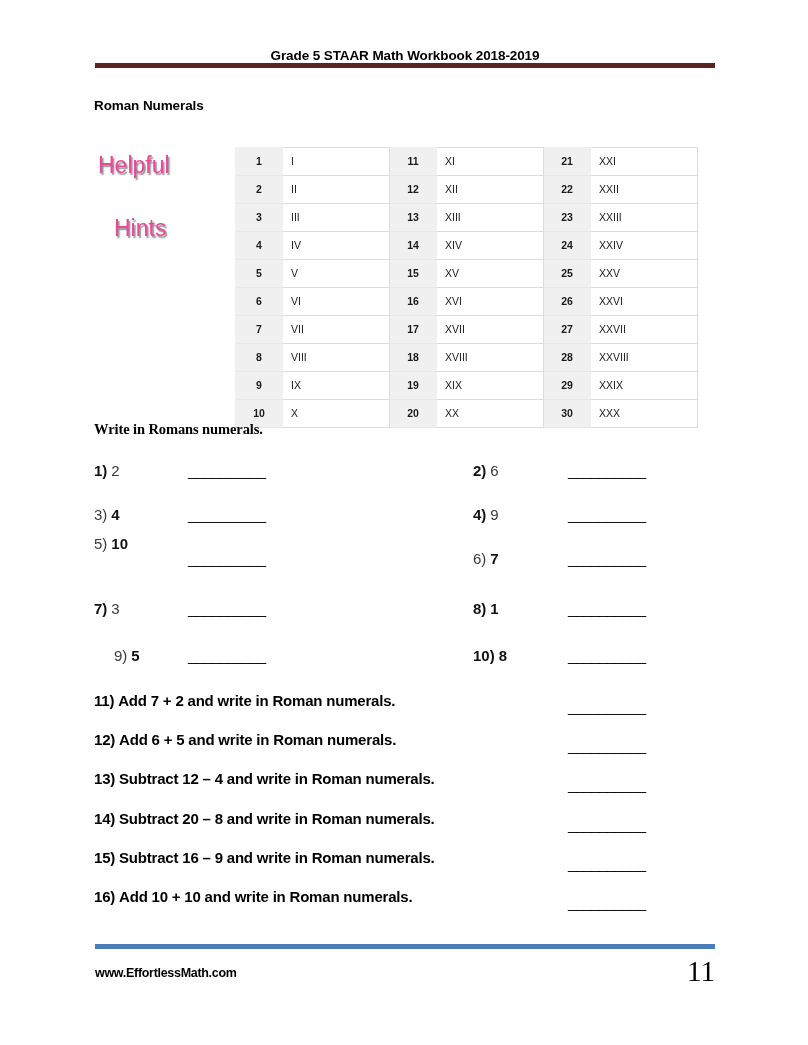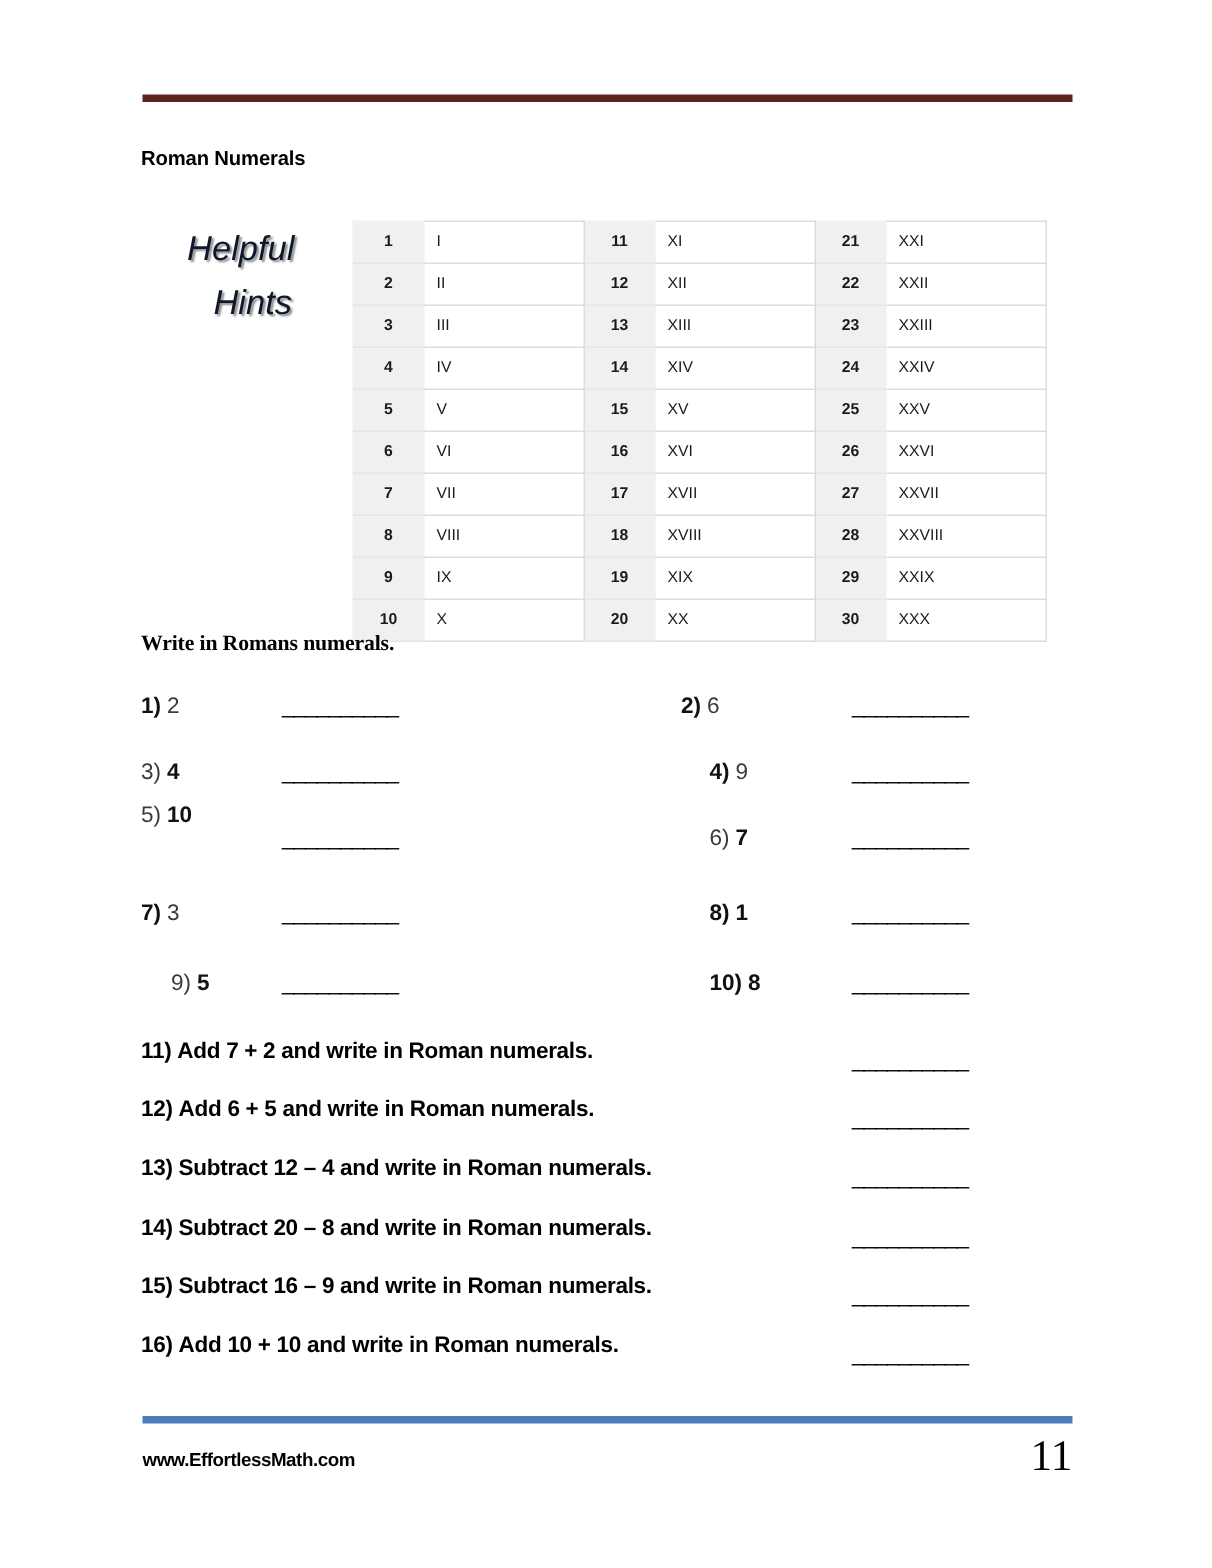--- a/index.html
+++ b/index.html
@@ -52,30 +52,30 @@
     font-weight: bold;
     letter-spacing: -0.1px;
   }
 
   
   .hints {
     position: absolute;
     left: 98px;
     top: 148px;
     width: 125px;
-    text-align: center;
-    font-style: italic;
+    text-align: left;
     font-size: 23px;
     line-height: 1.55;
-    color: #0f172a;
+    color: #ec4899;
     text-shadow: 1.5px 1.5px 1.4px rgba(120,120,120,0.85);
   }
   .hints .line2 {
     display: block;
     padding-left: 16px;
+    margin-top: 27px;
   }
 
   
   .num-table {
     position: absolute;
     left: 235px;
     top: 147px;
     border-collapse: collapse;
     font-size: 10.5px;
     color: #1a1a1a;
@@ -174,20 +174,21 @@
     font-family: "Liberation Serif", serif;
     font-size: 29px;
     color: #000000;
   }
 </style>
 </head>
 <body>
 
 <div class="page">
 
+  <div class="header-title">Grade 5 STAAR Math Workbook 2018-2019</div>
   <div class="header-rule"></div>
 
   <div class="section-heading">Roman Numerals</div>
 
   <div class="hints">
     <span>Helpful</span>
     <span class="line2">Hints</span>
   </div>
 
   <table class="num-table">
@@ -273,21 +274,21 @@
           <td class="r">XXX</td>
         </tr>
       </tbody>
   </table>
 
   <div class="instruction">Write in Romans numerals.</div>
 
   <div id="exercise-layer">
       <div class="ex" style="left: 94px; top: 462px;"><span class="lbl">1)</span><span class="val-light">2</span></div>
       <div class="blank" style="left: 188px; top: 462px;">__________</div>
-      <div class="ex" style="left: 454px; top: 462px;"><span class="lbl">2)</span><span class="val-light">6</span></div>
+      <div class="ex" style="left: 473px; top: 462px;"><span class="lbl">2)</span><span class="val-light">6</span></div>
       <div class="blank" style="left: 568px; top: 462px;">__________</div>
       <div class="ex" style="left: 94px; top: 506px;"><span class="lbl-light">3)</span><span class="val">4</span></div>
       <div class="blank" style="left: 188px; top: 506px;">__________</div>
       <div class="ex" style="left: 473px; top: 506px;"><span class="lbl">4)</span><span class="val-light">9</span></div>
       <div class="blank" style="left: 568px; top: 506px;">__________</div>
       <div class="ex" style="left: 94px; top: 535px;"><span class="lbl-light">5)</span><span class="val">10</span></div>
       <div class="blank" style="left: 188px; top: 550px;">__________</div>
       <div class="ex" style="left: 473px; top: 550px;"><span class="lbl-light">6)</span><span class="val">7</span></div>
       <div class="blank" style="left: 568px; top: 550px;">__________</div>
       <div class="ex" style="left: 94px; top: 600px;"><span class="lbl">7)</span><span class="val-light">3</span></div>

